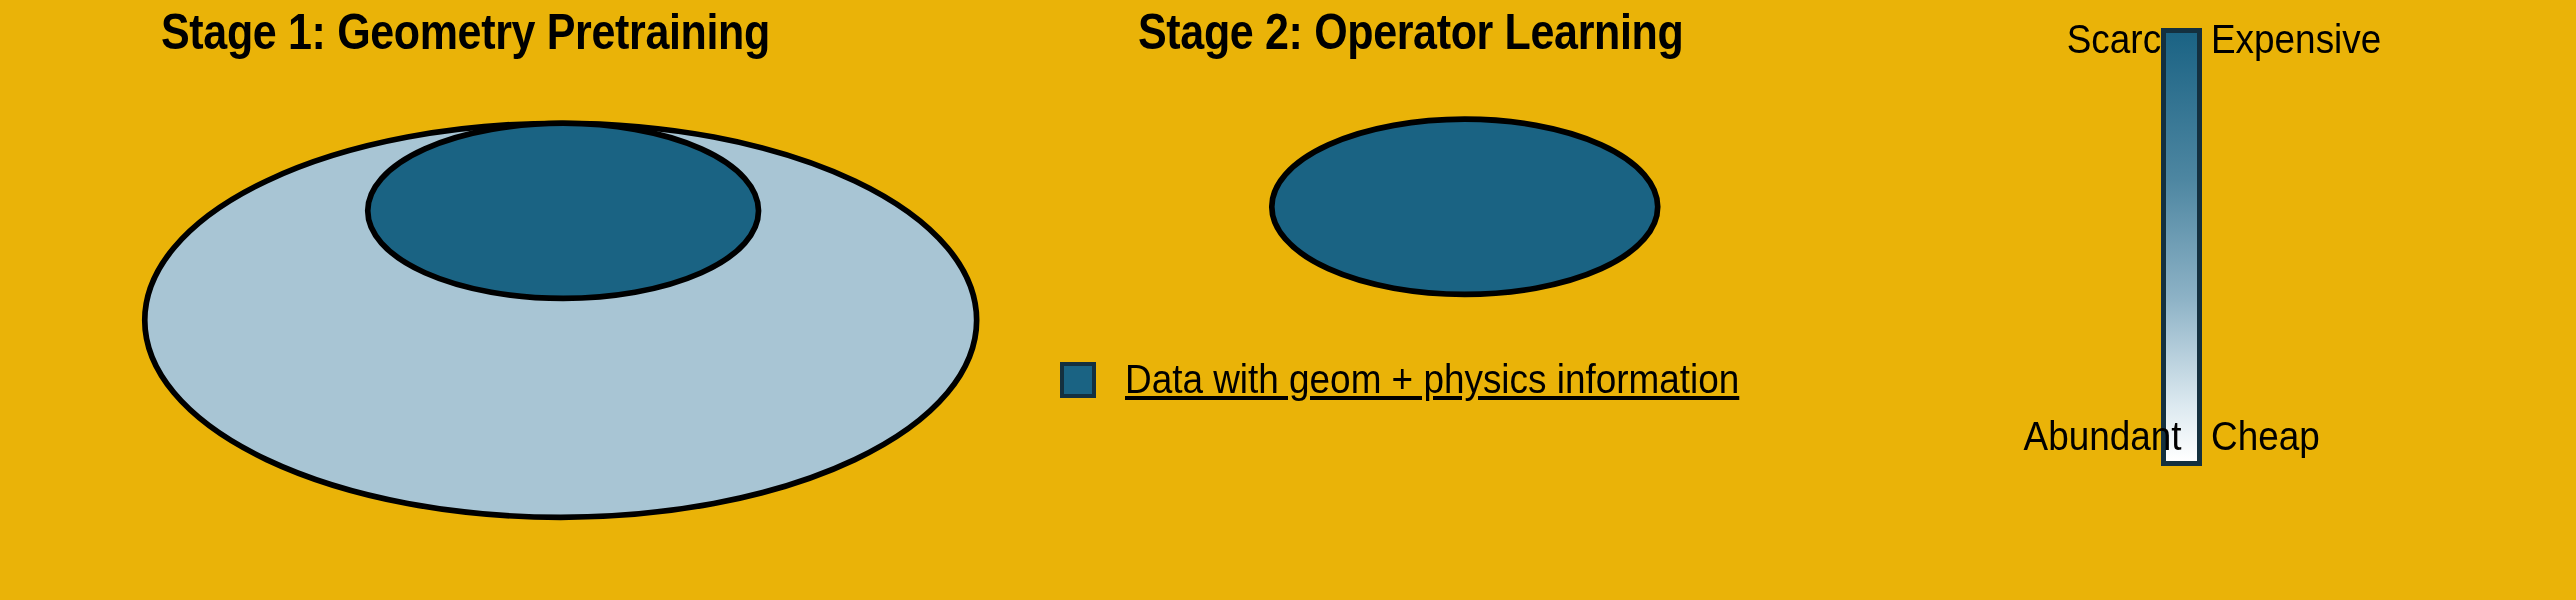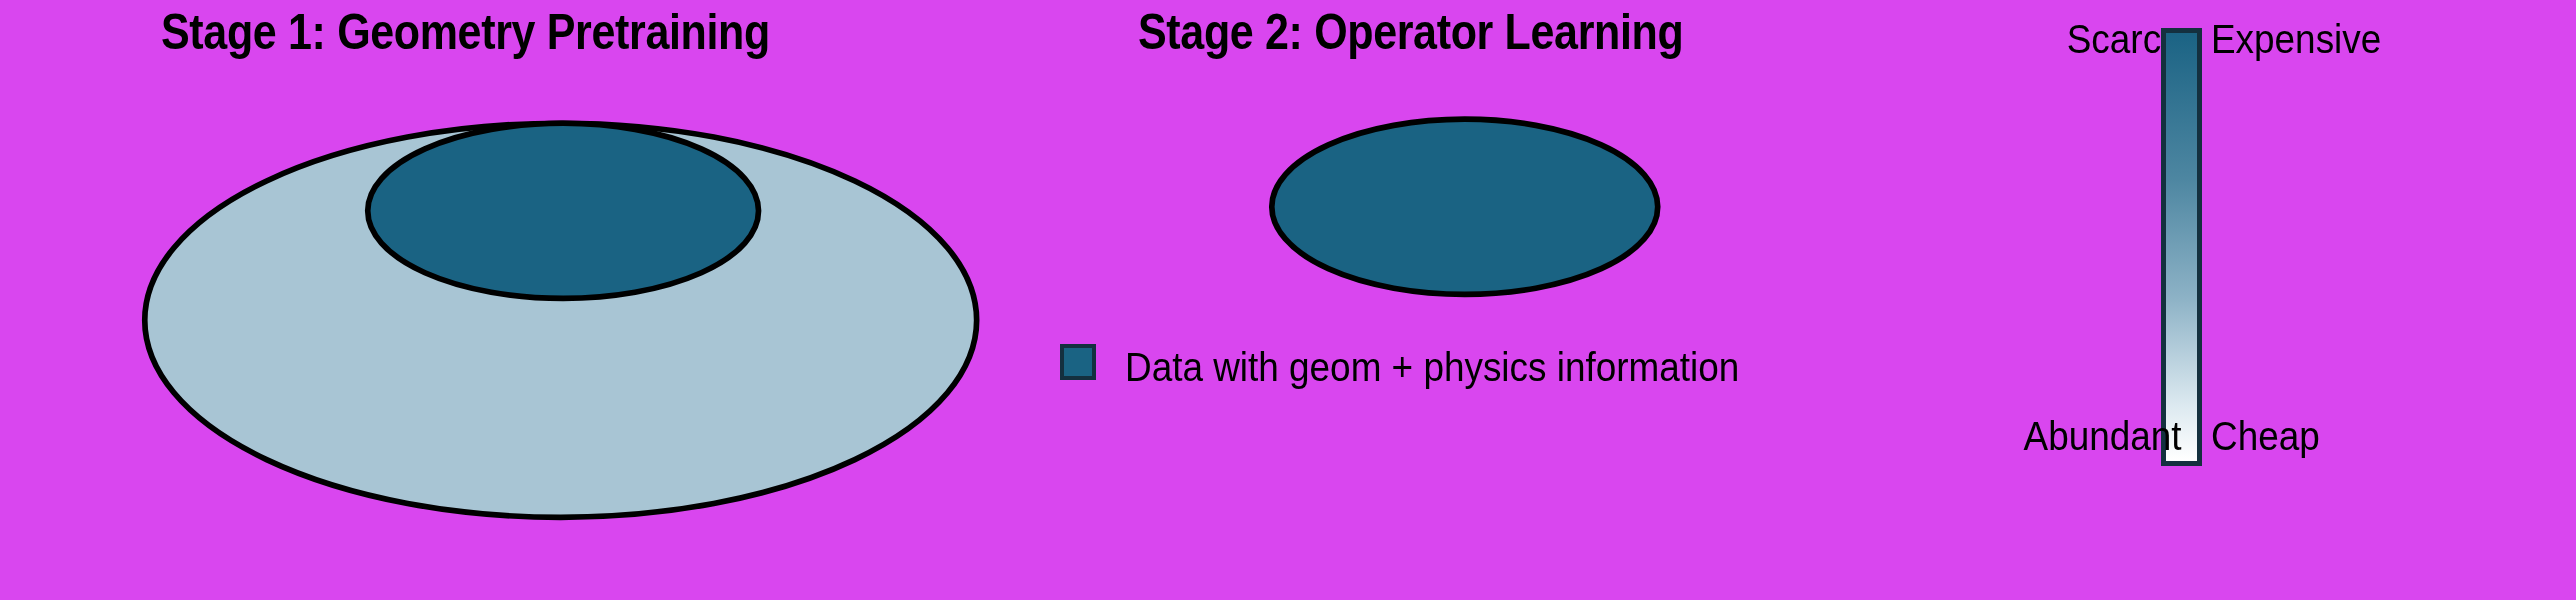--- a/index.html
+++ b/index.html
@@ -7,21 +7,21 @@
     padding: 0;
     background: #ffffff;
   }
   body {
     font-family: "Liberation Sans", sans-serif;
   }
   #figure {
     position: relative;
     width: 2576px;
     height: 600px;
-    background: #d946ef;
+    background: #eab308;
     overflow: hidden;
   }
 
   
   .panel-title {
     position: absolute;
     font-family: "Liberation Sans", sans-serif;
     font-weight: bold;
     font-size: 50px;
     line-height: 1;
@@ -45,21 +45,23 @@
 
   
   #legend {
     position: absolute;
     left: 1060px;
     top: 344px;
     width: 860px;
   }
   .legend-row {
     display: flex;
+    align-items: center;
     height: 71px;
+    text-decoration: underline;
   }
   .legend-swatch {
     width: 36px;
     height: 36px;
     border: 4px solid #14303f;
     box-sizing: border-box;
     flex: 0 0 auto;
   }
   .legend-label {
     margin-left: 29px;

